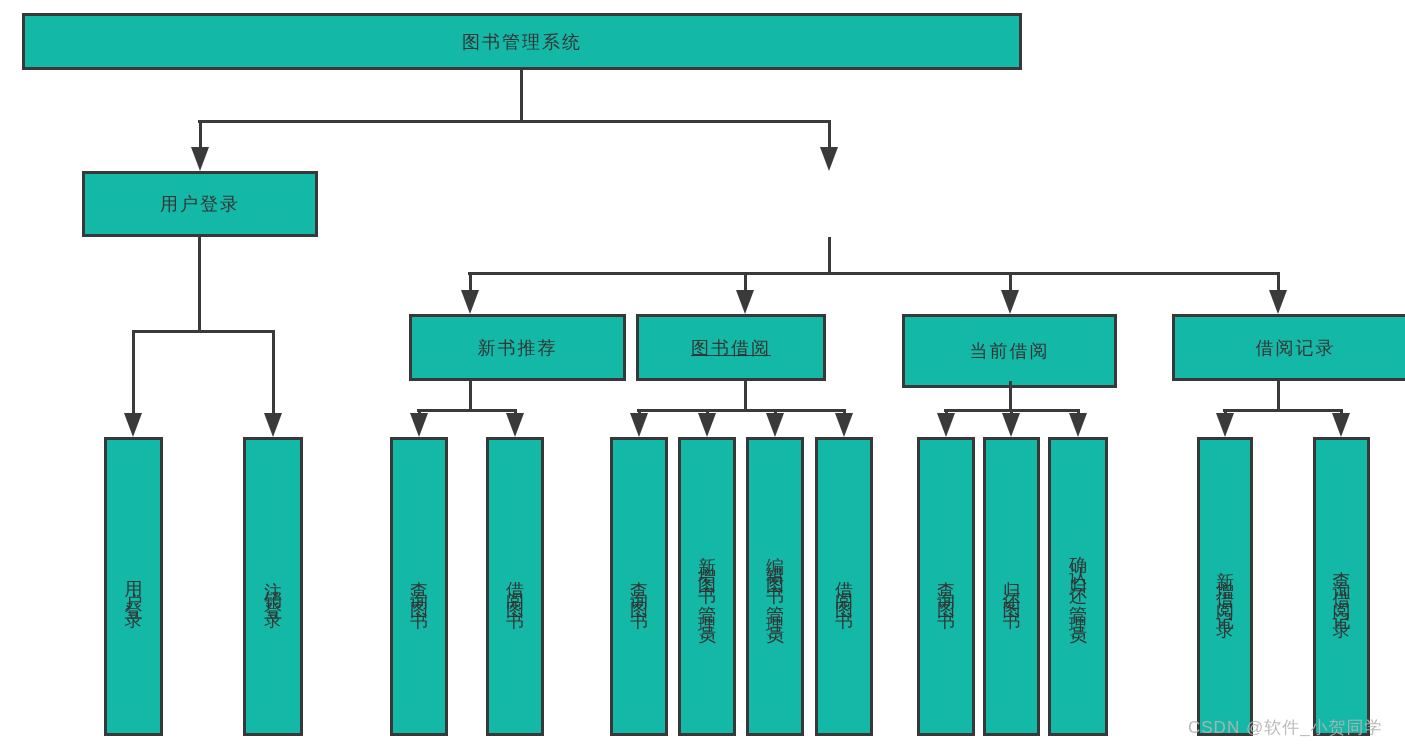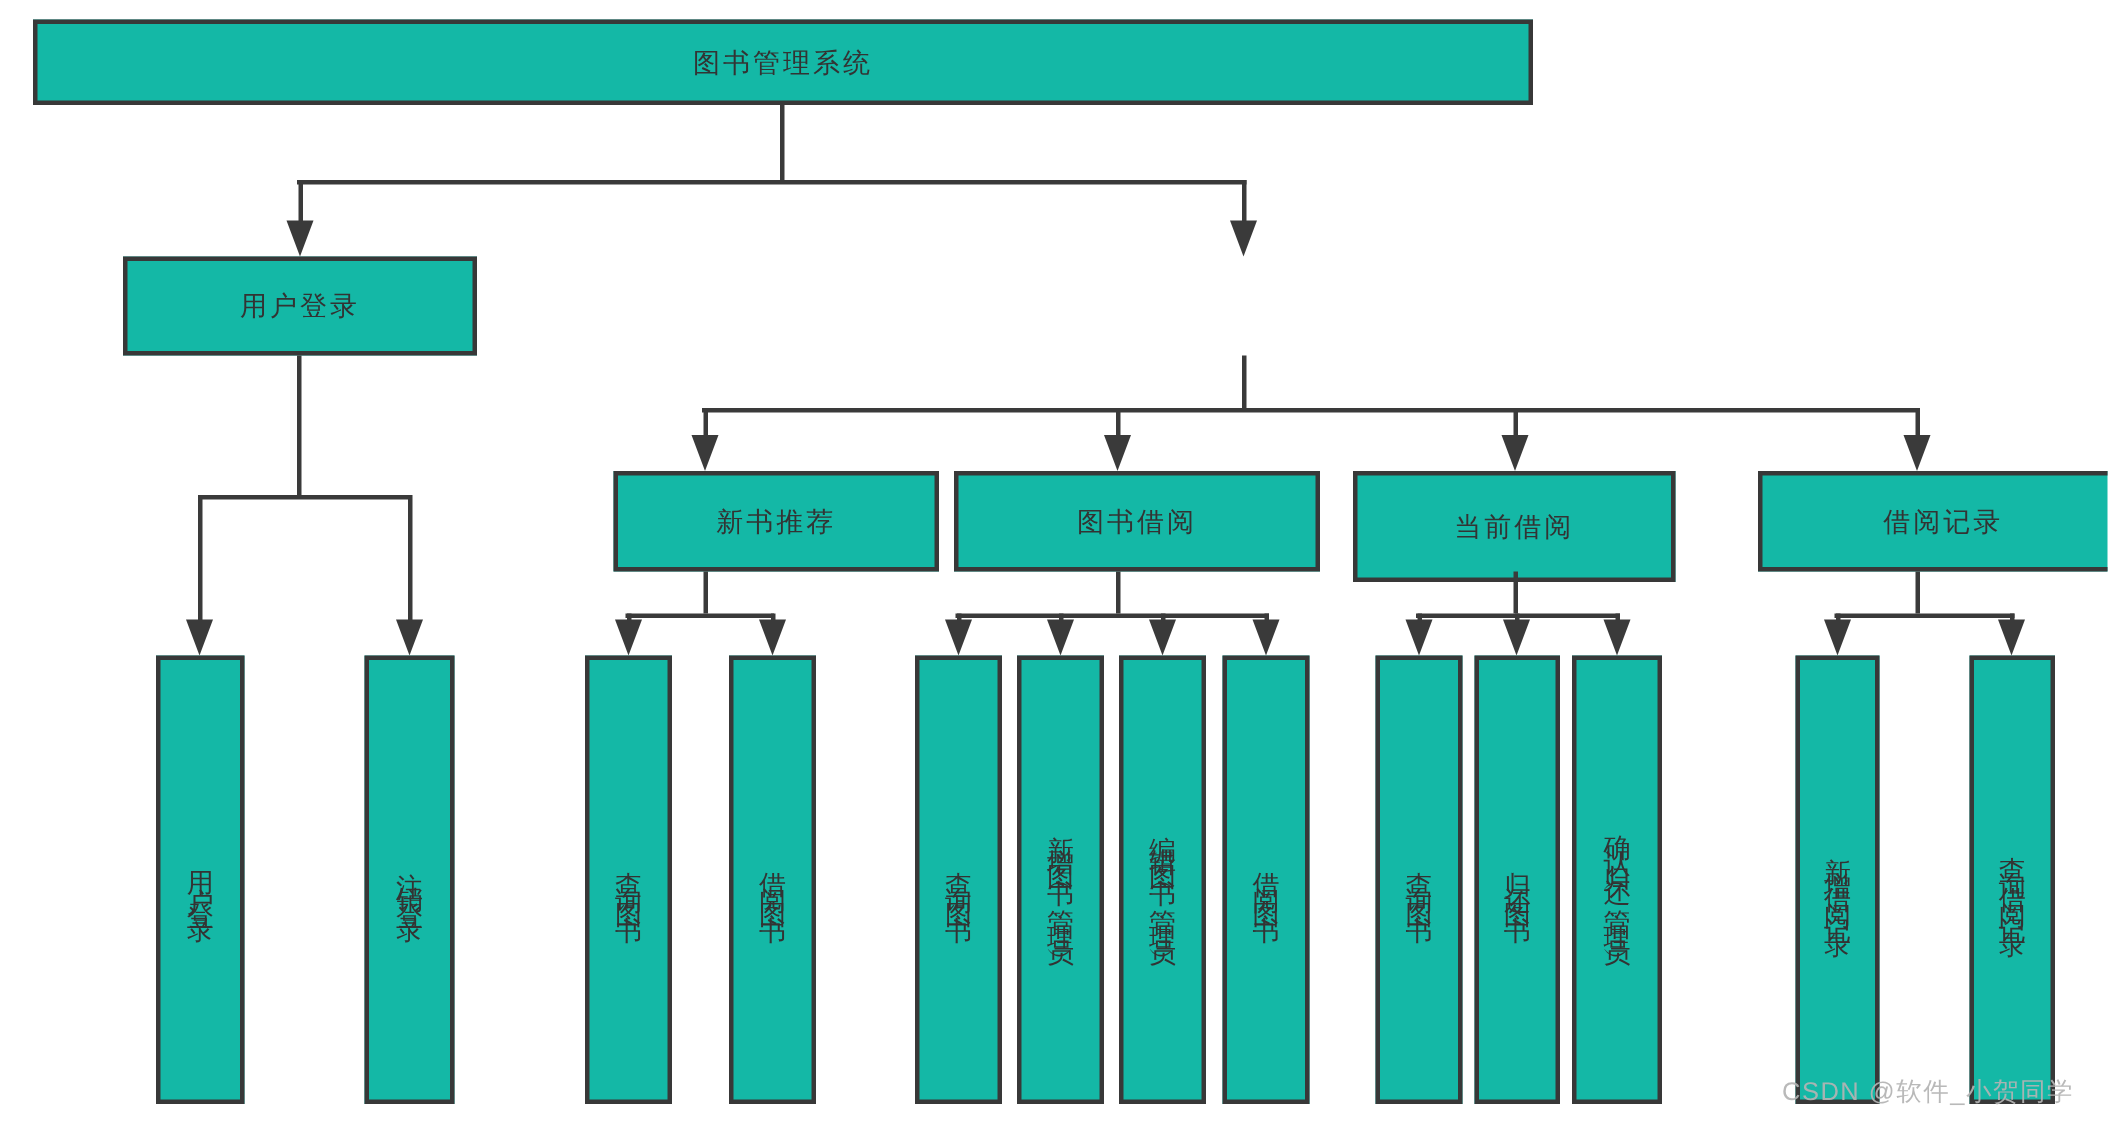--- a/index.html
+++ b/index.html
@@ -29,21 +29,21 @@
   .watermark{
     position:absolute;left:1188px;top:716px;z-index:6;
     font-size:17px;letter-spacing:1px;color:#b4b4b4;opacity:.92;
     white-space:nowrap;
   }
   
   #root    {left:22px;  top:13px;  width:1000px;height:57px;}
   #l2a     {left:82px;  top:171px; width:236px; height:66px;}
   #l2b     {left:712px; top:171px; width:233px; height:66px;}
   #l3a     {left:362px; top:314px; width:217px; height:67px;margin-left:47px;}
-  #l3b     {left:636px; top:314px; width:244px; height:67px;}
+  #l3b     {left:636px; top:314px; width:190px; height:67px;text-decoration:underline;}
   #l3c     {left:902px; top:314px; width:215px; height:74px;}
   #l3d     {left:1172px;top:314px; width:247px; height:67px;}
   #leafA1  {left:104px; top:437px; width:59px;  height:299px;}
   #leafA2  {left:243px; top:437px; width:60px;  height:299px;}
   #leafB1  {left:390px; top:437px; width:58px;  height:299px;}
   #leafB2  {left:486px; top:437px; width:58px;  height:299px;}
   #leafC1  {left:610px; top:437px; width:58px;  height:299px;}
   #leafC2  {left:678px; top:437px; width:58px;  height:299px;}
   #leafC3  {left:746px; top:437px; width:58px;  height:299px;}
   #leafC4  {left:815px; top:437px; width:58px;  height:299px;}

